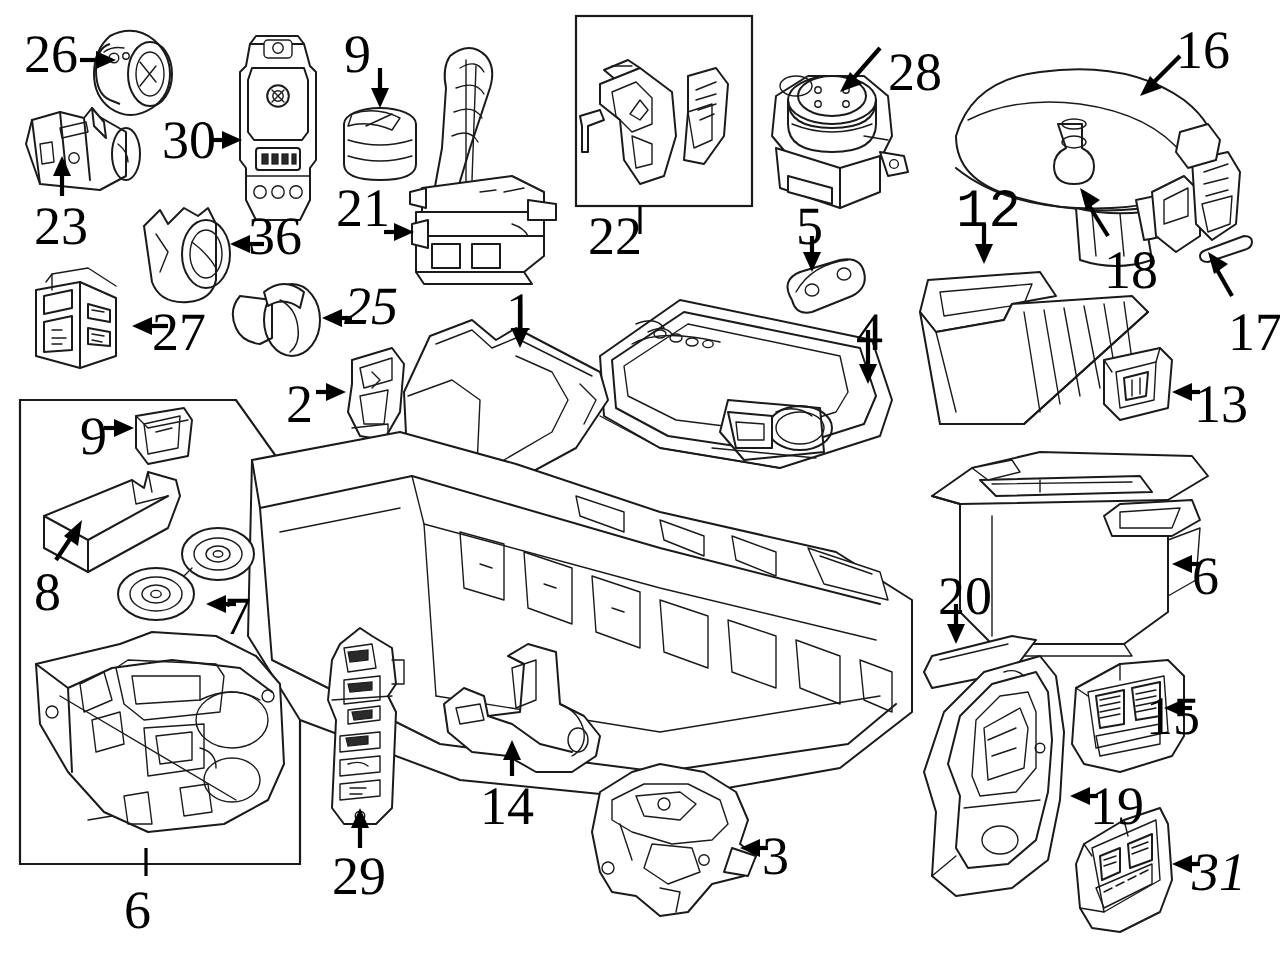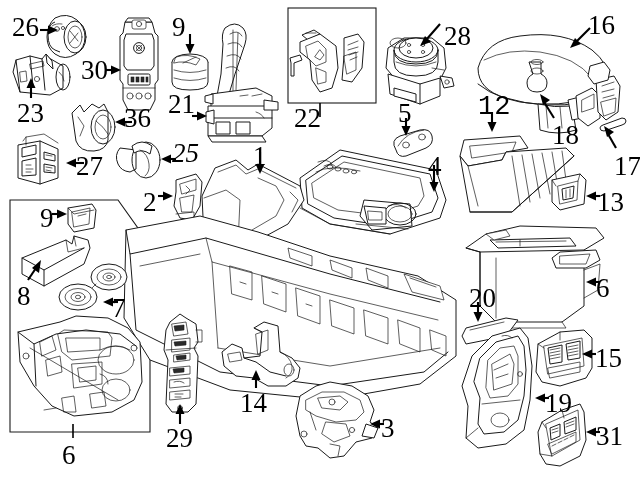--- a/index.html
+++ b/index.html
@@ -541,17 +541,17 @@
   <div class="callout" style="left:428px; top:153px;">4</div>
   <div class="callout" style="left:40px;  top:205px;">9</div>
   <div class="callout" style="left:17px;  top:283px;">8</div>
   <div class="callout" style="left:112px; top:295px;">7</div>
   <div class="callout" style="left:62px;  top:442px;">6</div>
   <div class="callout" style="left:166px; top:425px;text-align:right;">29</div>
   <div class="callout" style="left:240px; top:390px;">14</div>
   <div class="callout" style="left:381px; top:415px;">3</div>
   <div class="callout" style="left:596px; top:275px;">6</div>
   <div class="callout" style="left:469px; top:285px;">20</div>
-  <div class="callout" style="left:595px; top:345px;font-family:Liberation Serif, serif;">15</div>
+  <div class="callout" style="left:573px; top:345px;font-family:Liberation Serif, serif;">15</div>
   <div class="callout" style="left:545px; top:390px;">19</div>
-  <div class="callout" style="left:596px; top:423px;">31</div>
+  <div class="callout" style="left:596px; top:423px;font-style:italic;">31</div>
 
 </div>
 
 </body></html>

